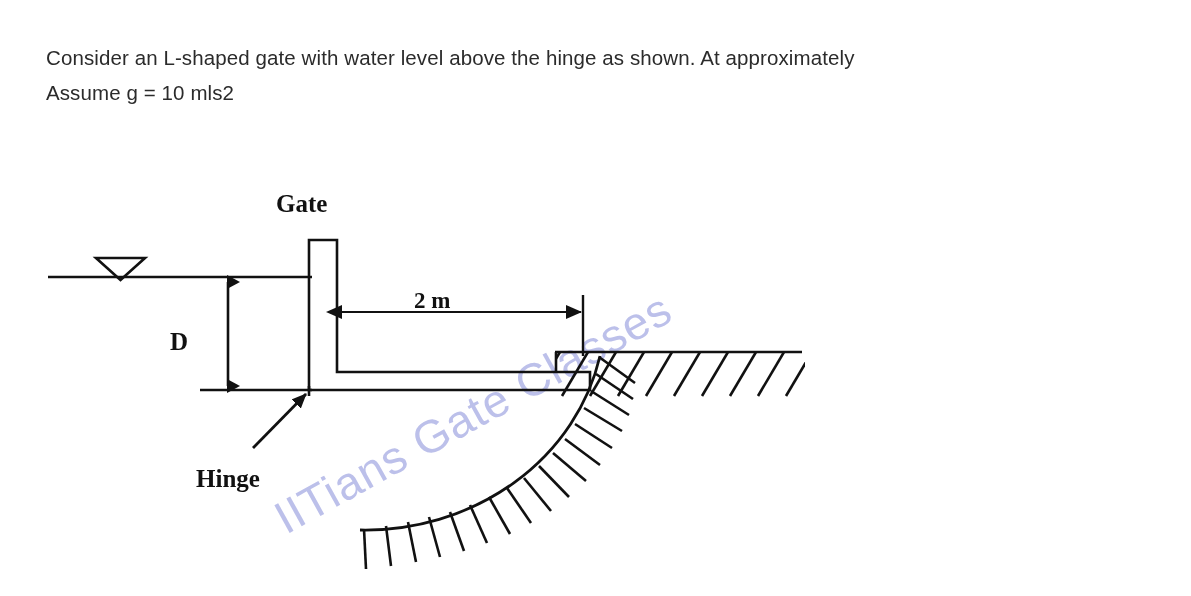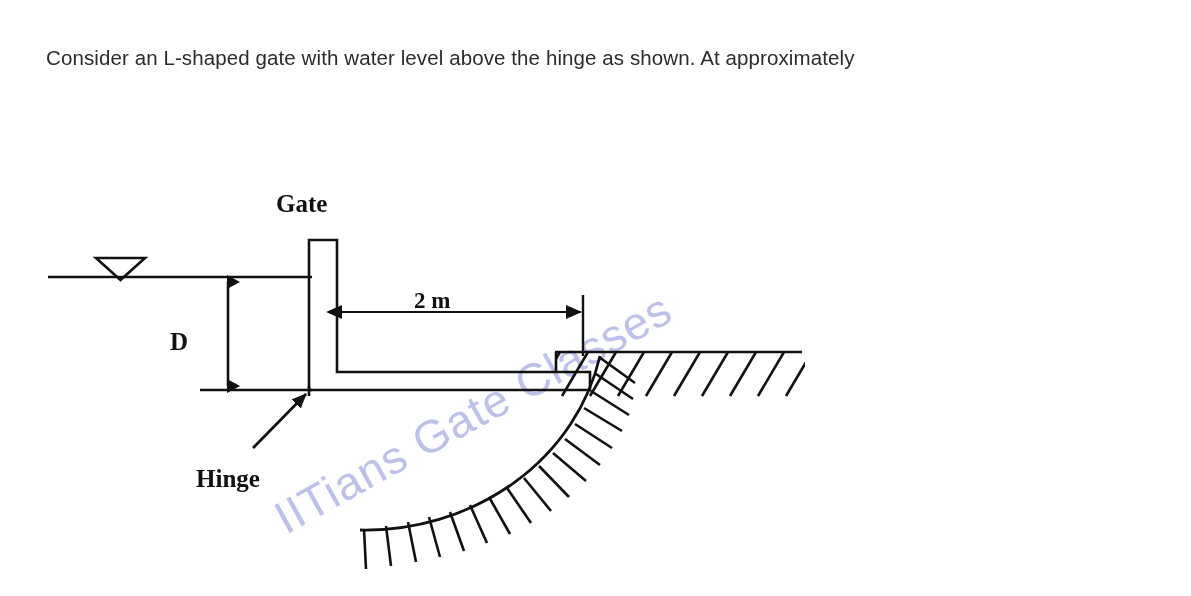--- a/index.html
+++ b/index.html
@@ -58,20 +58,21 @@
     letter-spacing: 1px;
   }
 </style>
 </head>
 <body>
 
 <div id="page">
 
   <div id="question">
     <div class="qline">Consider an L-shaped gate with water level above the hinge as shown. At approximately</div>
+    <div class="qline">Assume g = 10 mls2</div>
   </div>
 
   <div id="figure">
     <svg width="1191" height="420" viewBox="0 0 1191 420" xmlns="http://www.w3.org/2000/svg">
 
       <defs>
 
         <marker id="ahUp" markerWidth="14" markerHeight="14" refX="7" refY="12" orient="auto" markerUnits="userSpaceOnUse">
           <path d="M7,0 L14,13 L0,13 Z" fill="#111111"></path>
         </marker>

